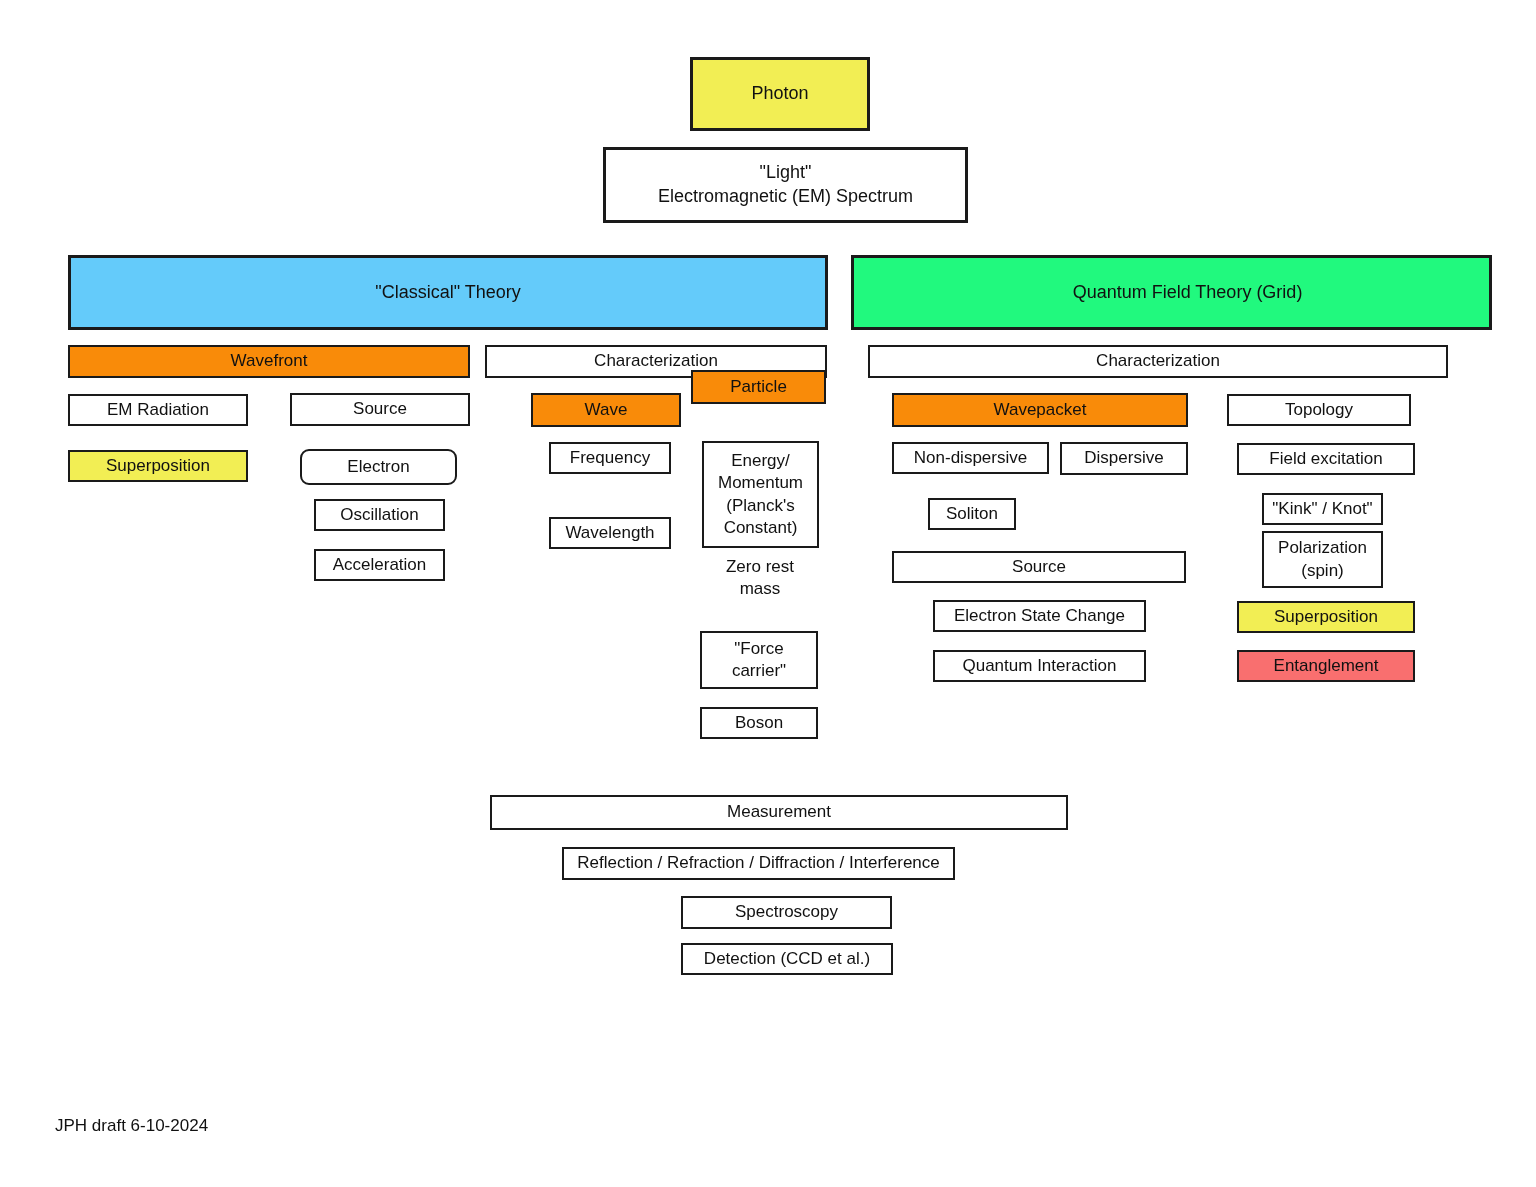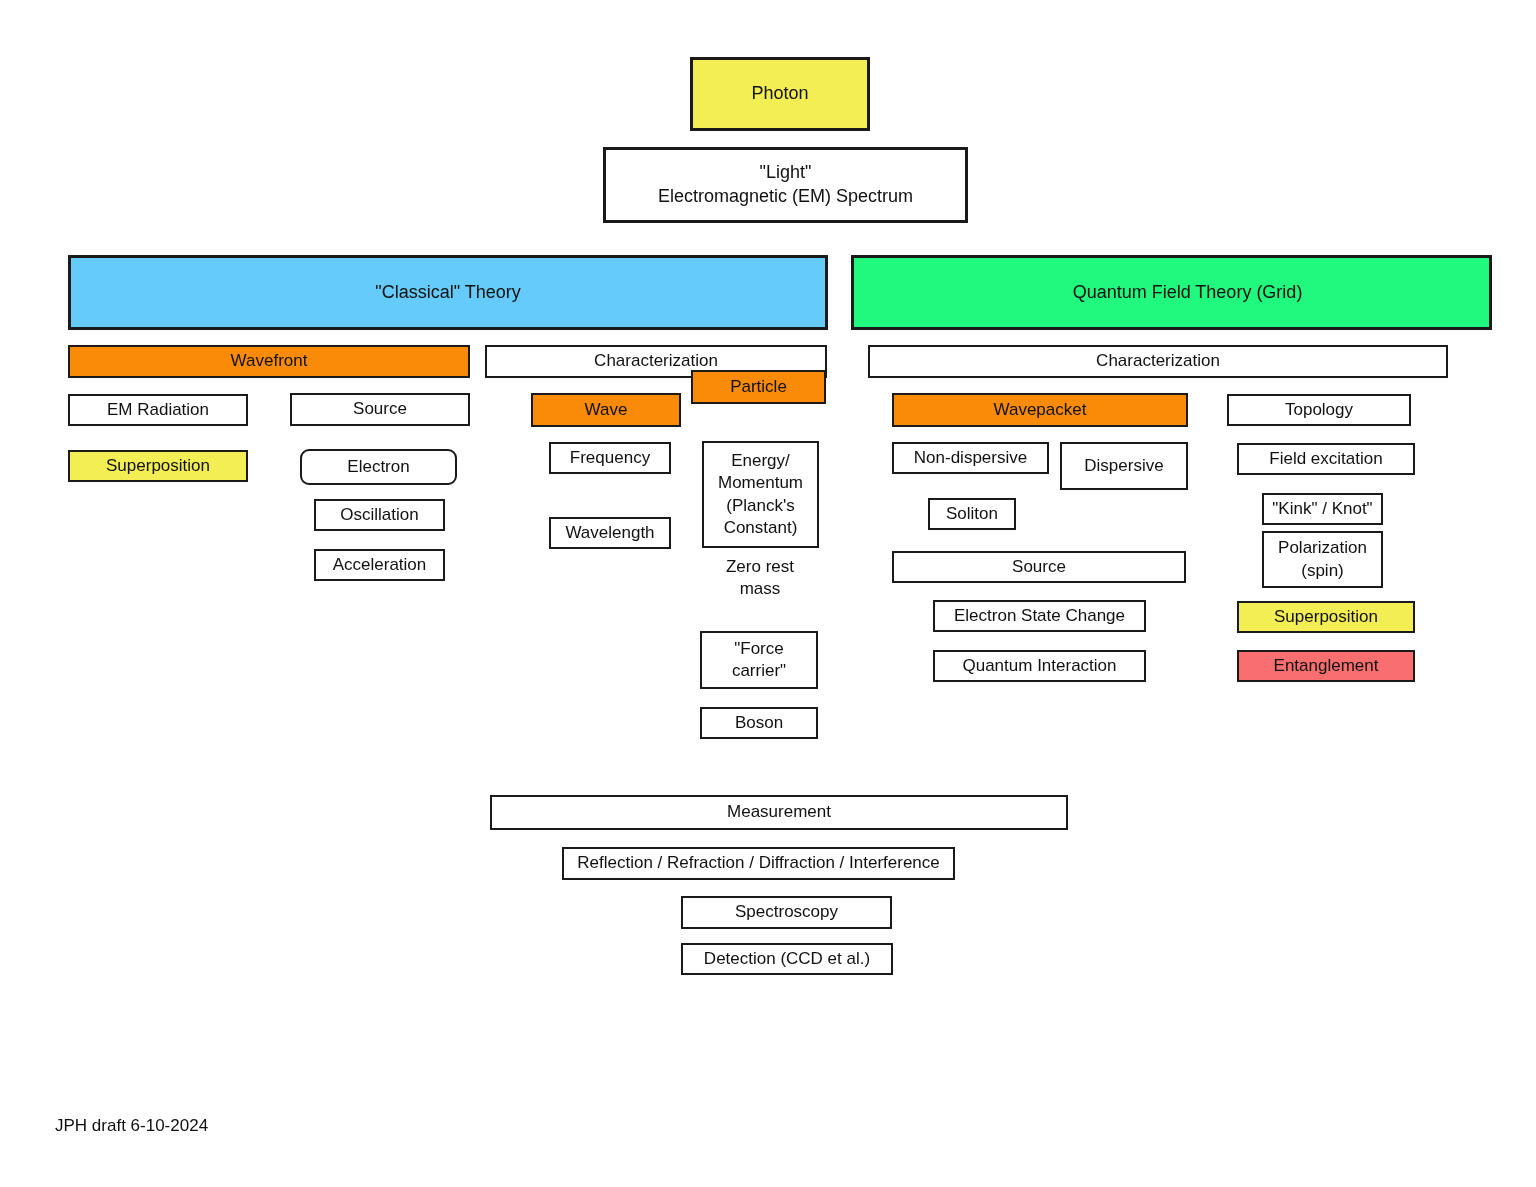--- a/index.html
+++ b/index.html
@@ -87,21 +87,21 @@
   <div class="box" style="left:700px; top:707px; width:118px; height:32px;">Boson</div>
 
   <div class="box big c-green" style="left:851px; top:255px; width:641px; height:75px;">Quantum Field Theory (Grid)</div>
 
   <div class="box" style="left:868px; top:345px; width:580px; height:33px;">Characterization</div>
 
   <div class="box c-orange" style="left:892px; top:393px; width:296px; height:34px;">Wavepacket</div>
   <div class="box" style="left:1213px; top:394px; width:184px; height:32px;margin-left:14px;">Topology</div>
 
   <div class="box" style="left:892px; top:442px; width:157px; height:32px;">Non-dispersive</div>
-  <div class="box" style="left:1060px; top:442px; width:128px; height:48px;">Dispersive</div>
+  <div class="box" style="left:1060px; top:442px; width:128px; height:33px;">Dispersive</div>
   <div class="box" style="left:928px; top:498px; width:88px; height:32px;">Soliton</div>
   <div class="box" style="left:892px; top:551px; width:294px; height:32px;">Source</div>
   <div class="box" style="left:933px; top:600px; width:213px; height:32px;">Electron State Change</div>
   <div class="box" style="left:933px; top:650px; width:213px; height:32px;">Quantum Interaction</div>
 
   <div class="box" style="left:1237px; top:443px; width:178px; height:32px;">Field excitation</div>
   <div class="box" style="left:1262px; top:493px; width:121px; height:32px;">"Kink" / Knot"</div>
   <div class="box" style="left:1262px; top:531px; width:121px; height:57px;">Polarization
 (spin)</div>
   <div class="box c-yellow" style="left:1237px; top:601px; width:178px; height:32px;">Superposition</div>

